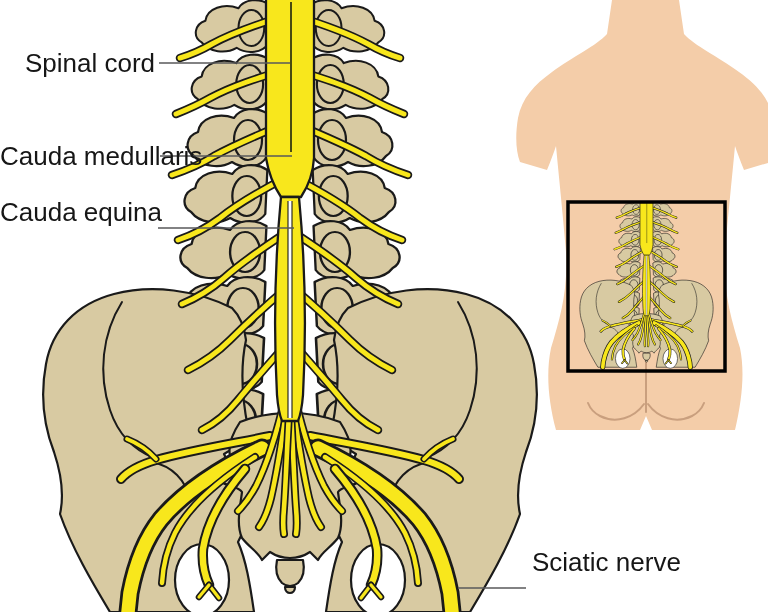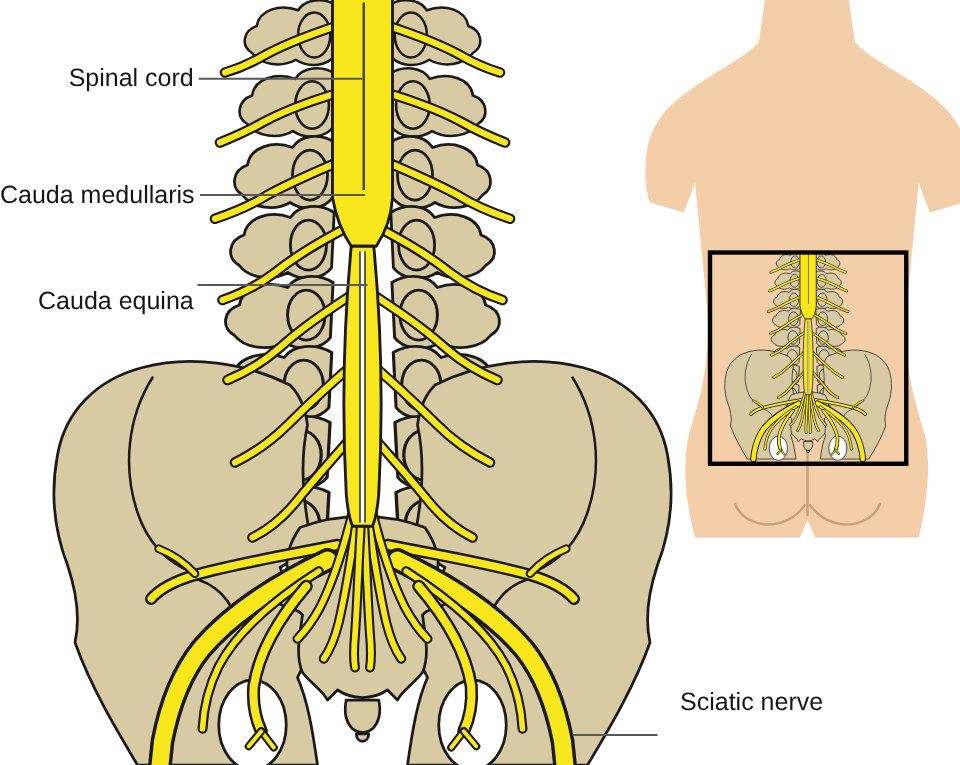--- a/index.html
+++ b/index.html
@@ -7,25 +7,25 @@
          font-family:"Liberation Sans",sans-serif;}
   svg{position:absolute;left:0;top:0;}
   .bone{fill:#d8caa2;stroke:#1a1a1a;stroke-width:2.2;stroke-linejoin:round;}
   .bLine{fill:none;stroke:#1a1a1a;stroke-width:2;stroke-linecap:round;}
   .nerveFill{fill:#f8e71c;stroke:#1a1a1a;stroke-width:2.3;stroke-linejoin:round;}
   .nB{fill:none;stroke:#1a1a1a;stroke-linecap:round;}
   .nY{fill:none;stroke:#f8e71c;stroke-linecap:round;}
   .skin{fill:#f4cda9;stroke:none;}
   .skinLine{fill:none;stroke:#c99f7e;stroke-width:2;stroke-linecap:round;}
   .leader{fill:none;stroke:#58585a;stroke-width:1.6;}
-  .lbl{position:absolute;font-size:20px;line-height:22px;color:#161616;white-space:nowrap;}
+  .lbl{position:absolute;font-size:26px;line-height:22px;color:#161616;white-space:nowrap;}
   #lblSpinal{left:0;top:52px;width:155px;text-align:right;}
   #lblConus{left:0;top:145px;width:155px;text-align:right;}
-  #lblCauda{left:0;top:230px;width:155px;text-align:right;}
-  #lblSciatic{left:532px;top:551px;width:170px;text-align:left;margin-left:12px;}
+  #lblCauda{left:0;top:201px;width:155px;text-align:right;}
+  #lblSciatic{left:532px;top:551px;width:170px;text-align:left;}
 </style>
 </head>
 <body>
 
 <div class="stage">
 <svg width="768" height="612" viewBox="0 0 768 612">
   <defs>
     <clipPath id="insetClip">
           <rect x="568" y="202" width="157" height="172"></rect>
         </clipPath>

